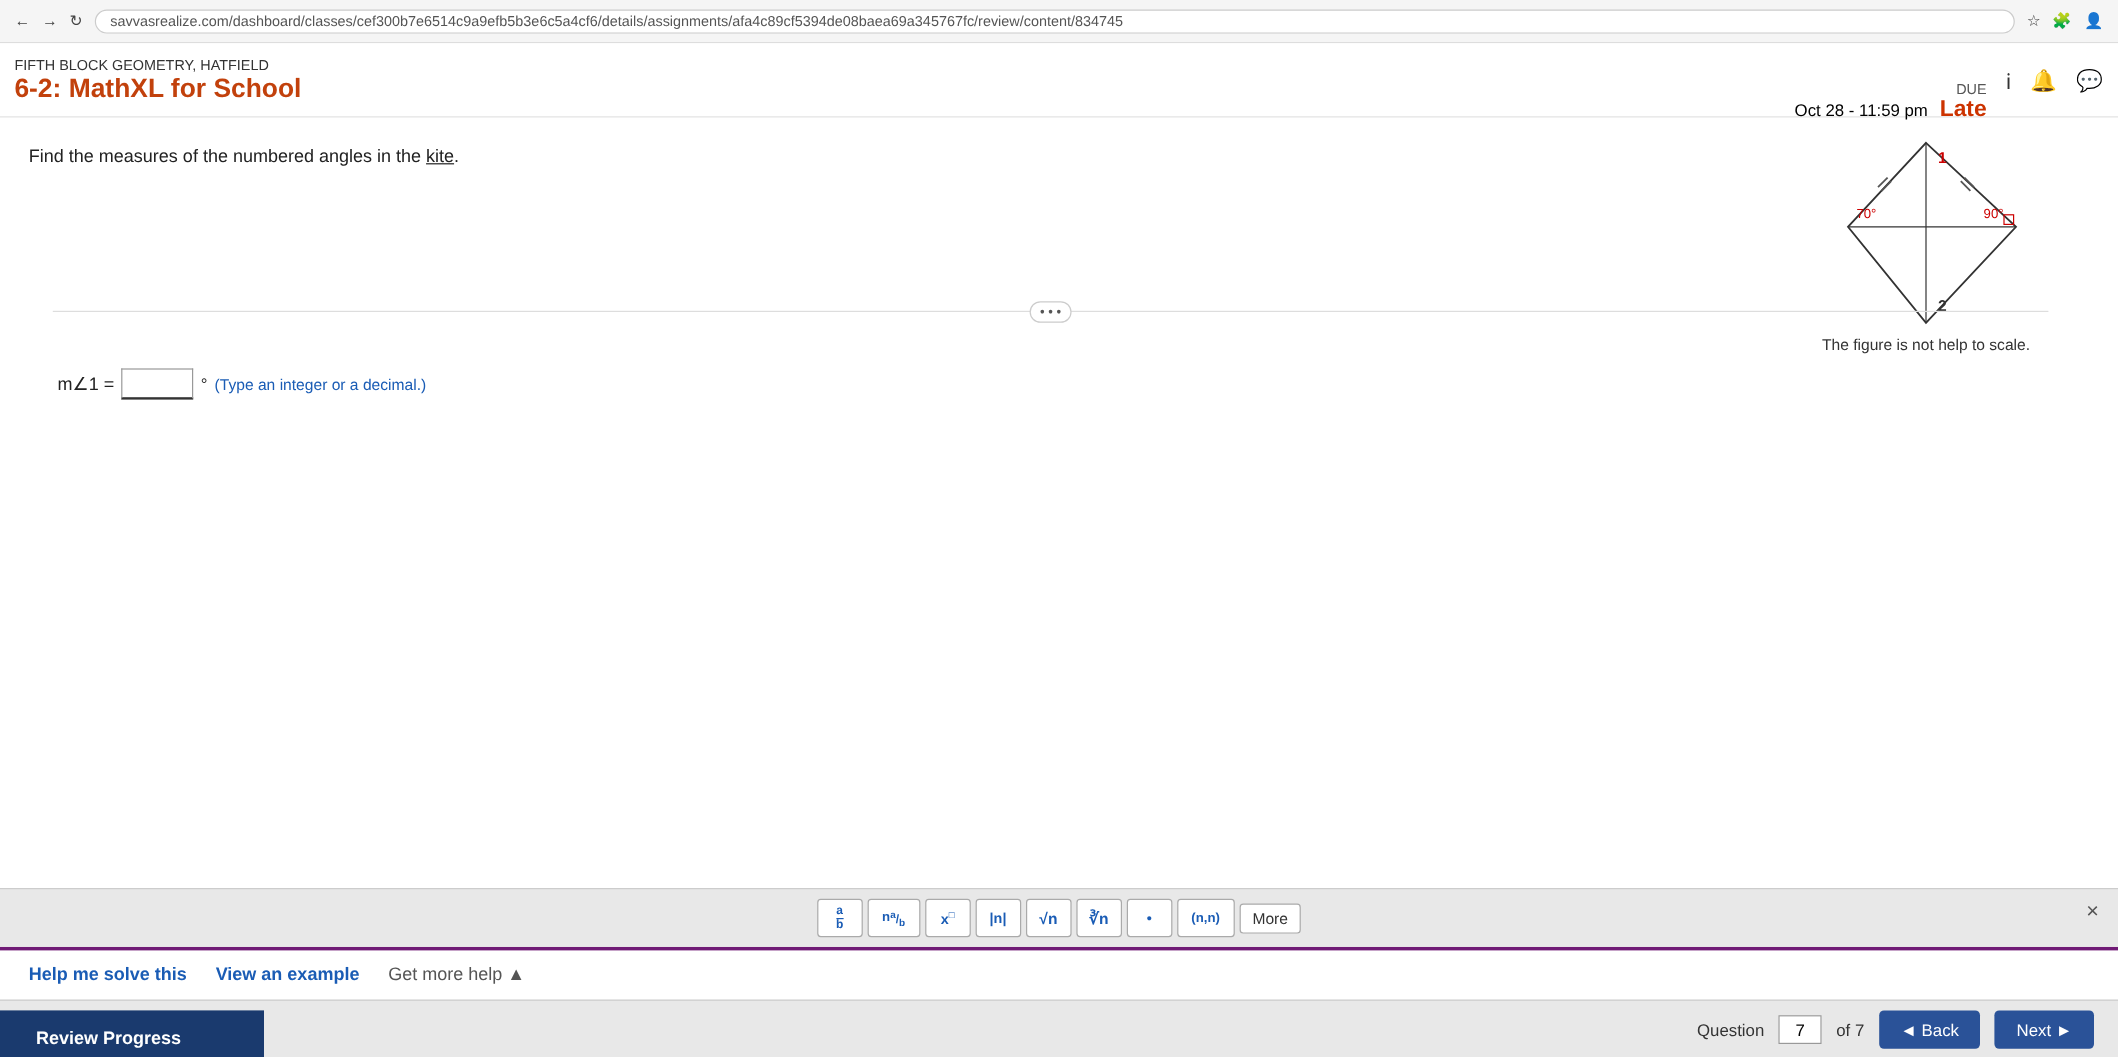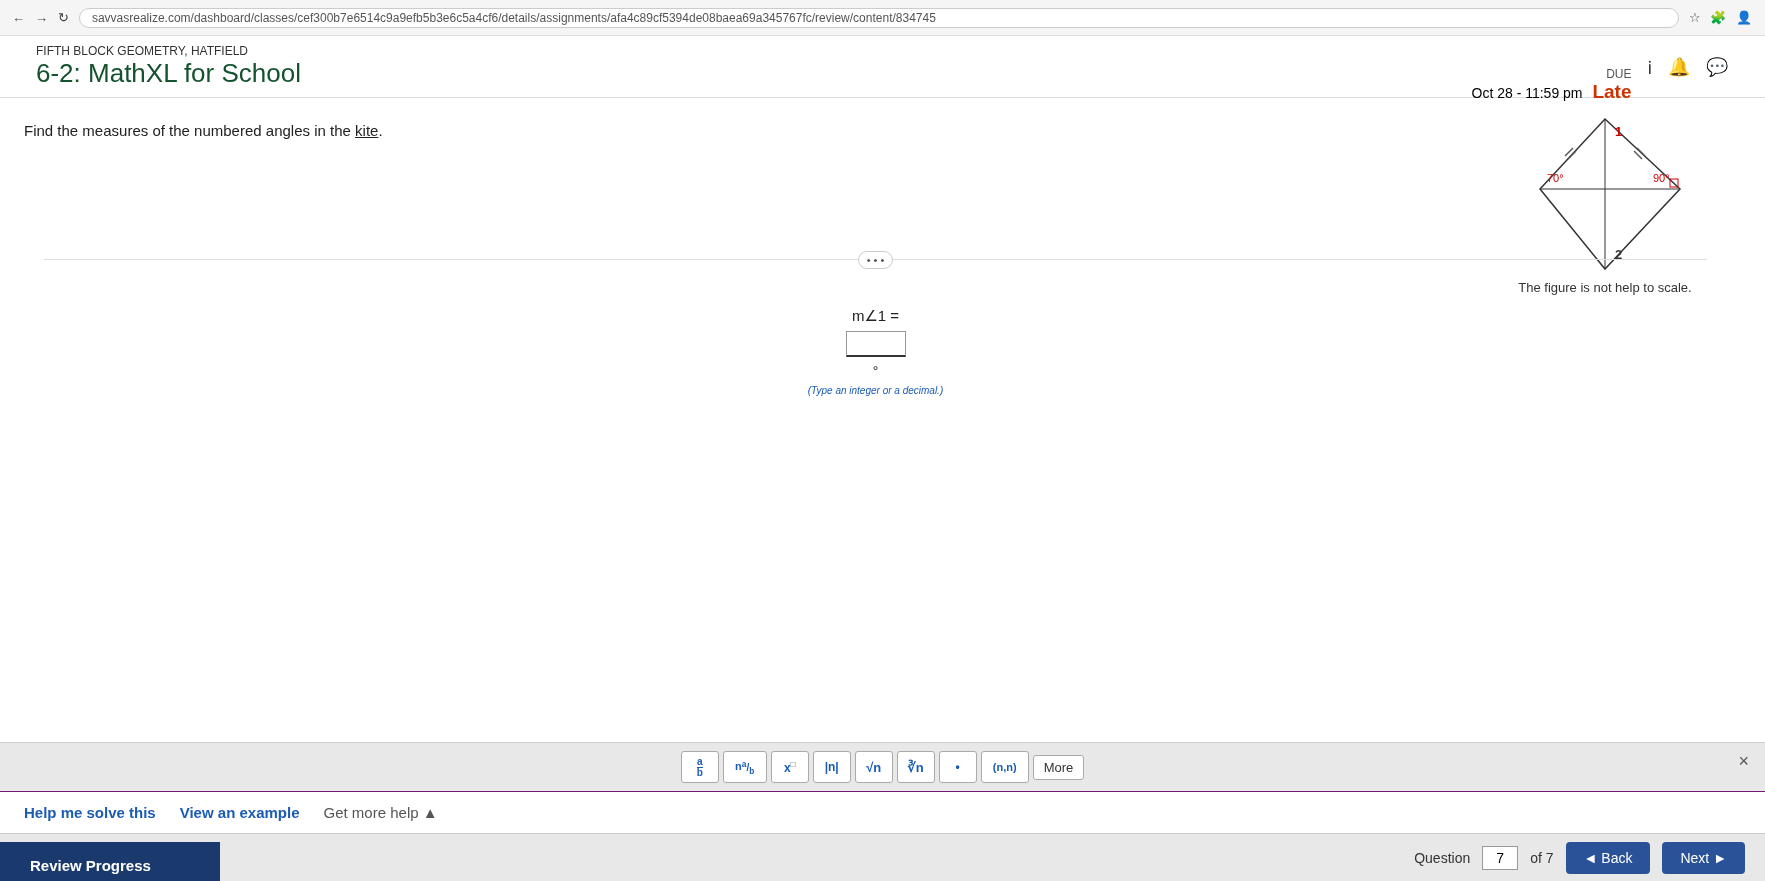--- a/index.html
+++ b/index.html
@@ -15,29 +15,29 @@
       border-bottom: 1px solid #ddd;
       font-size: 13px;
       color: #444;
       gap: 10px;
     }
     .browser-bar .url { flex: 1; background: white; border: 1px solid #ccc; border-radius: 12px; padding: 2px 12px; font-size: 12px; color: #555; overflow: hidden; white-space: nowrap; }
 
     
     .header {
       background: white;
-      padding: 8px 36px;
+      padding: 8px 12px;
       display: flex;
       justify-content: space-between;
       align-items: center;
       border-bottom: 1px solid #ddd;
       height: 62px;
     }
     .header-left .course-label { font-size: 12px; color: #333; font-weight: 500; }
-    .header-left .assignment-title { font-size: 26px; font-weight: normal; color: #14532d; }
+    .header-left .assignment-title { font-size: 22px; font-weight: bold; color: #c2410c; }
     .header-right { display: flex; align-items: center; gap: 16px; }
     .due-info { text-align: right; margin-top: 36px; }
     .due-info .due-label { font-size: 12px; color: #555; }
     .due-info .due-date { font-size: 14px; font-weight: 500; }
     .late-badge { color: #cc3300; font-size: 19px; font-weight: 600; margin-left: 6px; }
     .header-icons { display: flex; gap: 16px; align-items: center; }
     .header-icon { font-size: 18px; color: #333; cursor: pointer; }
 
     
     .main-content {
@@ -91,21 +91,21 @@
     .angle-label { font-size: 15px; color: #222; }
     .answer-input {
       width: 60px;
       border: 1px solid #999;
       border-bottom: 2px solid #333;
       padding: 3px 6px;
       font-size: 15px;
       outline: none;
     }
     .degree-sym { font-size: 14px; color: #222; }
-    .input-hint { font-size: 10px; color: #1a5cb5; font-style: italic; }
+    .input-hint { font-size: 13px; color: #1a5cb5; }
 
     
     .math-toolbar {
       background: #e8e8e8;
       padding: 8px 16px;
       display: flex;
       align-items: center;
       gap: 4px;
       justify-content: center;
       position: relative;
@@ -139,21 +139,21 @@
       right: 16px;
       top: 8px;
       font-size: 18px;
       cursor: pointer;
       color: #555;
     }
 
     
     .bottom-bar {
       background: white;
-      border-top: 1px solid #701a75;
+      border-top: 3px solid #701a75;
       padding: 12px 24px;
       display: flex;
       align-items: center;
       justify-content: space-between;
     }
     .help-links { display: flex; gap: 24px; align-items: center; }
     .help-link {
       font-size: 15px;
       font-weight: bold;
       color: #1a5cb5;
@@ -335,21 +335,21 @@
         <line x1="122" y1="34" x2="130" y2="42" stroke="#555" stroke-width="1.5"></line>
         <line x1="119" y1="37" x2="127" y2="45" stroke="#555" stroke-width="1.5"></line>
       </svg>
       <div class="kite-caption">The figure is not help to scale.</div>
     </div>
 
     <div class="ellipsis-divider" style="margin-top: 120px;">
       <button class="ellipsis-btn">• • •</button>
     </div>
 
-    <div class="answer-area" style="margin-top: 20px; flex-direction: column;">
+    <div class="answer-area" style="margin-top: 20px;">
       <span class="angle-label">m∠1 =</span>
       <input class="answer-input" type="text" style="">
       <span class="degree-sym">°</span>
       <span class="input-hint">(Type an integer or a decimal.)</span>
     </div>
   </div>
 
   <div class="math-toolbar">
     <button class="math-btn" title="Fraction">
       <span style="font-size:12px; line-height:1;">

